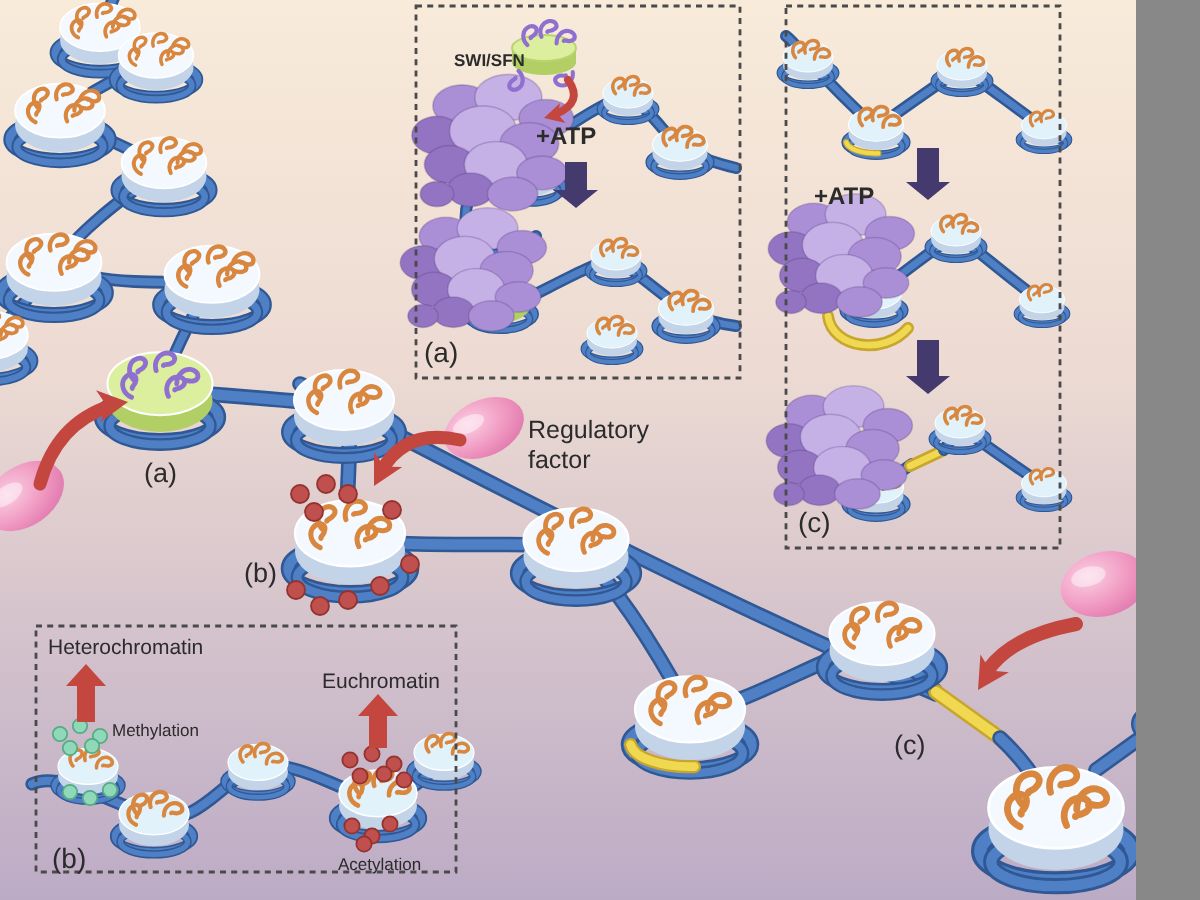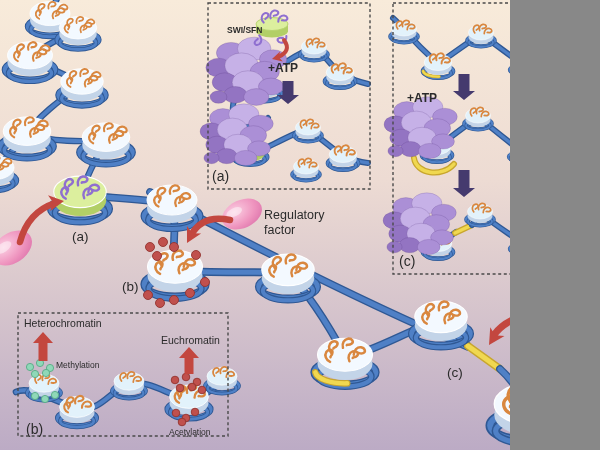--- a/index.html
+++ b/index.html
@@ -1,16 +1,16 @@
 <!DOCTYPE html>
 <html><head>
 <meta charset="utf-8">
 <style>
   html,body{margin:0;padding:0;background:#888;}
-  .canvas{position:relative;width:510px;height:450px;overflow:hidden;
+  .canvas{position:relative;width:568px;height:450px;overflow:hidden;
           font-family:"Liberation Sans",sans-serif;text-decoration:underline;}
   svg{display:block;}
   text{font-family:"Liberation Sans",sans-serif;fill:#2b2b2b;}
   .panel-label{font-size:14px;}
   .main-label{font-size:13.5px;}
   .atp{font-size:12px;font-weight:bold;}
   .small-cap{font-size:8.5px;}
   .med-cap{font-size:10.5px;}
   .reg{font-size:12.5px;}
   .swi{font-size:8.5px;font-weight:bold;}

